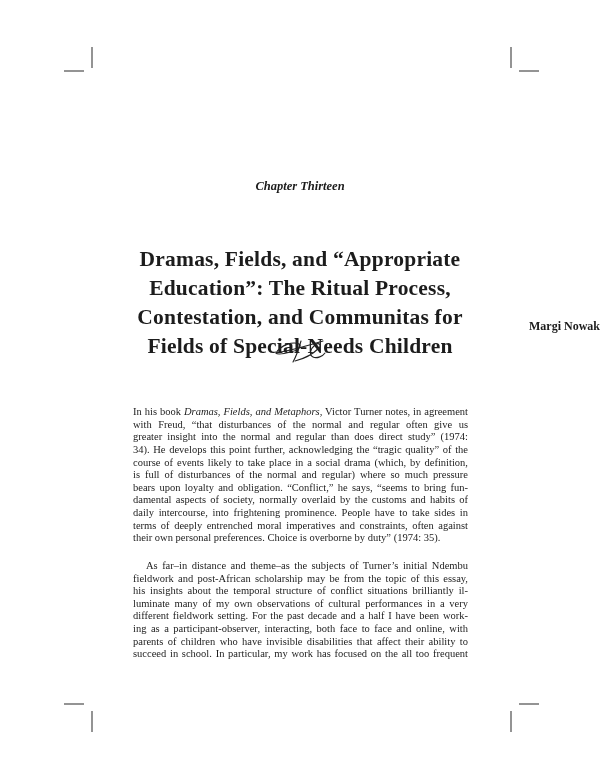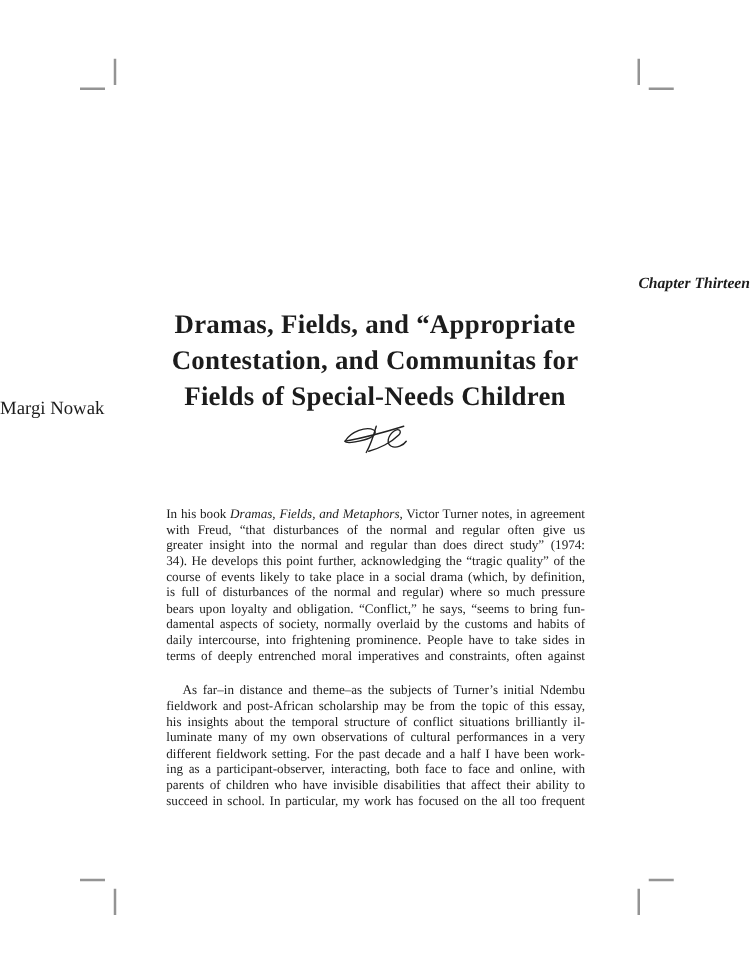--- a/index.html
+++ b/index.html
@@ -22,42 +22,41 @@
   .crop.tr-v { left: 510px; top: 47px;  }
   .crop.tr-h { left: 519px; top: 70px;  }
   .crop.bl-h { left: 64px;  top: 703px; }
   .crop.bl-v { left: 91px;  top: 711px; }
   .crop.br-h { left: 519px; top: 703px; }
   .crop.br-v { left: 510px; top: 711px; }
 
   .chapter-label {
     position: absolute;
     left: 0; right: 0; top: 179px;
-    text-align: right;
+    text-align: center;
     font-size: 12.5px;
     font-weight: bold;
     font-style: italic;
-    margin-top: 40px;
   }
   .title {
     position: absolute;
     left: 0; right: 0; top: 202px;
     text-align: center;
     font-size: 21.5px;
     font-weight: bold;
     line-height: 29px;
     letter-spacing: 0.2px;
     margin-top: 43px;
   }
   .author {
     position: absolute;
     left: 0; right: 0; top: 319px;
-    text-align: left;
-    font-size: 15px;
-    font-weight: normal;
+    text-align: right;
+    font-size: 12px;
+    font-weight: bold;
   }
   .ornament {
     position: absolute;
     left: 0; right: 0; top: 338px;
     text-align: center;
   }
   .body-text {
     position: absolute;
     left: 133px; top: 406px;
     width: 335px;
@@ -87,20 +86,21 @@
   <div class="crop h tr-h" style="background: rgb(148, 148, 148);"></div>
   <div class="crop h bl-h" style="background: rgb(148, 148, 148);"></div>
   <div class="crop v bl-v" style="background: rgb(148, 148, 148);"></div>
   <div class="crop h br-h" style="background: rgb(148, 148, 148);"></div>
   <div class="crop v br-v" style="background: rgb(148, 148, 148);"></div>
 
   <div class="chapter-label">Chapter Thirteen</div>
 
   <div class="title">
     <div>Dramas, Fields, and “Appropriate</div>
+    <div>Education”: The Ritual Process,</div>
     <div>Contestation, and Communitas for</div>
     <div>Fields of Special-Needs Children</div>
   </div>
 
   <div class="author">Margi Nowak</div>
 
   <div class="ornament">
     <svg width="54" height="26" viewBox="0 0 54 26">
       <g fill="none" stroke="#222222" stroke-width="1.1" stroke-linecap="round">
         <path d="M3 15 C 8 7, 20 3, 26 6 C 29 8, 26 12, 18 14 C 10 16, 4 17, 3 15 Z"></path>
@@ -115,20 +115,21 @@
       <div class="line j"><span>In his book </span><span class="it">Dramas, Fields, and Metaphors,</span><span> Victor Turner notes, in agreement</span></div>
       <div class="line j"><span>with Freud, “that disturbances of the normal and regular often give us</span></div>
       <div class="line j"><span>greater insight into the normal and regular than does direct study” (1974:</span></div>
       <div class="line j"><span>34). He develops this point further, acknowledging the “tragic quality” of the</span></div>
       <div class="line j"><span>course of events likely to take place in a social drama (which, by definition,</span></div>
       <div class="line j"><span>is full of disturbances of the normal and regular) where so much pressure</span></div>
       <div class="line j"><span>bears upon loyalty and obligation. “Conflict,” he says, “seems to bring fun-</span></div>
       <div class="line j"><span>damental aspects of society, normally overlaid by the customs and habits of</span></div>
       <div class="line j"><span>daily intercourse, into frightening prominence. People have to take sides in</span></div>
       <div class="line j"><span>terms of deeply entrenched moral imperatives and constraints, often against</span></div>
+      <div class="line"><span>their own personal preferences. Choice is overborne by duty” (1974: 35).</span></div>
       <div class="line j indent"><span>As far–in distance and theme–as the subjects of Turner’s initial Ndembu</span></div>
       <div class="line j"><span>fieldwork and post-African scholarship may be from the topic of this essay,</span></div>
       <div class="line j"><span>his insights about the temporal structure of conflict situations brilliantly il-</span></div>
       <div class="line j"><span>luminate many of my own observations of cultural performances in a very</span></div>
       <div class="line j"><span>different fieldwork setting. For the past decade and a half I have been work-</span></div>
       <div class="line j"><span>ing as a participant-observer, interacting, both face to face and online, with</span></div>
       <div class="line j"><span>parents of children who have invisible disabilities that affect their ability to</span></div>
       <div class="line j"><span>succeed in school. In particular, my work has focused on the all too frequent</span></div>
     </div>
 

